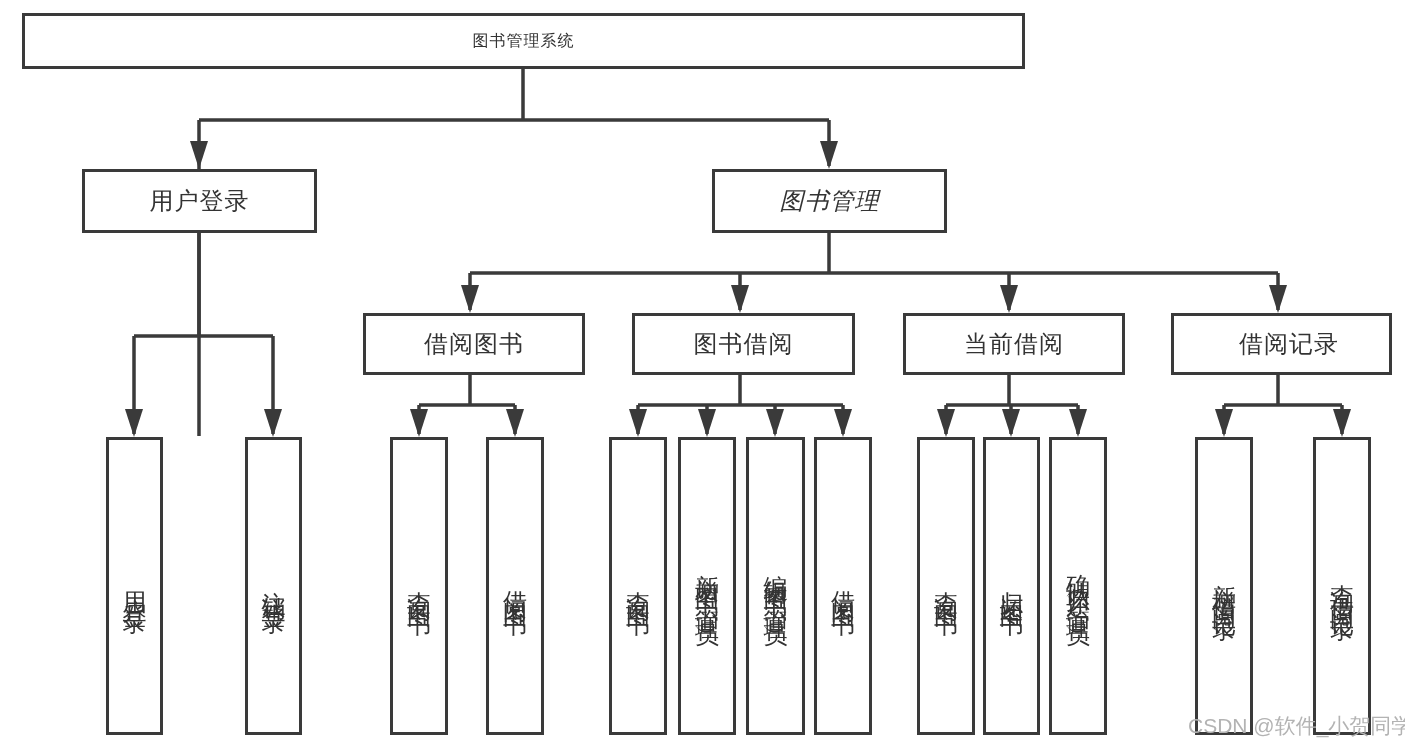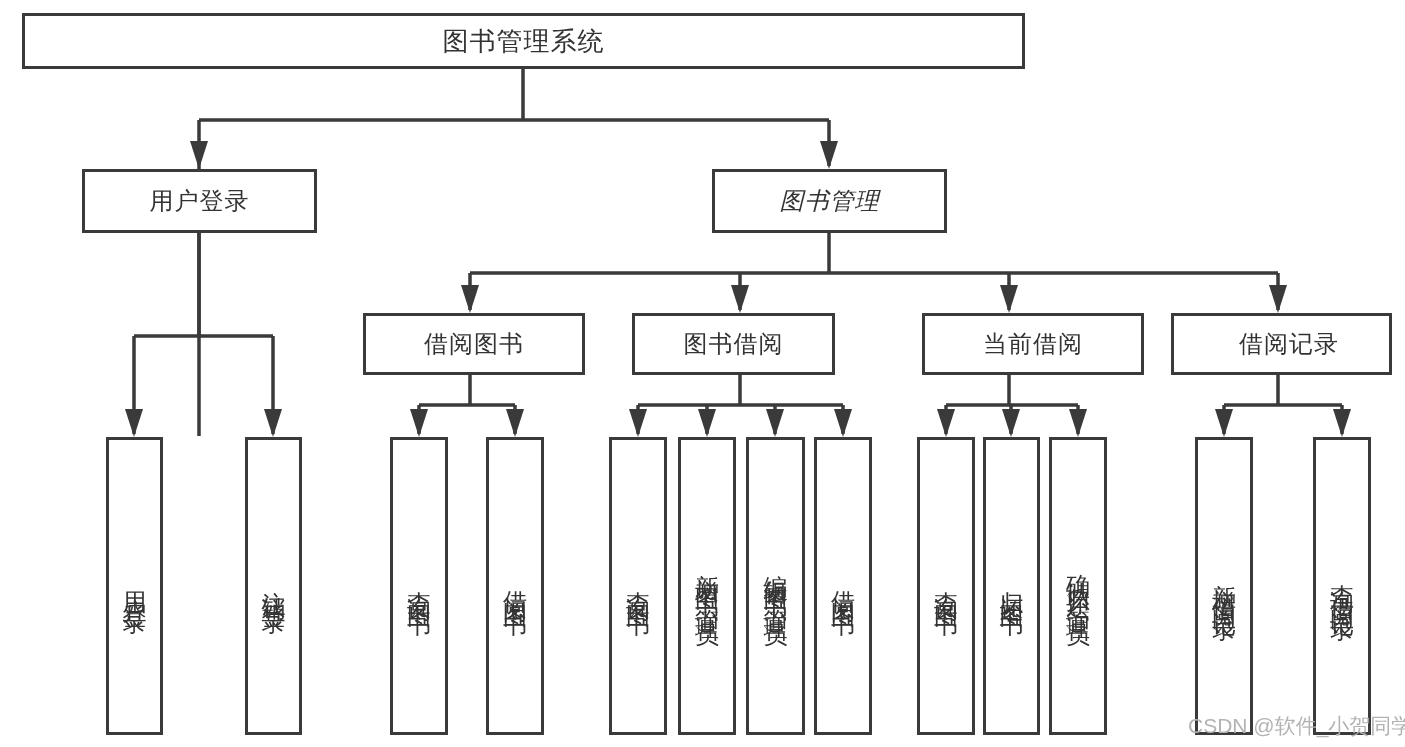--- a/index.html
+++ b/index.html
@@ -41,39 +41,39 @@
     position: absolute;
     border: 3px solid var(--line);
     background: var(--bg);
     color: var(--text);
     display: flex;
     align-items: center;
     justify-content: center;
     z-index: 2;
   }
   .hbox { font-size: 24px; letter-spacing: 1px; }
-  .root-box { font-size: 26px; letter-spacing: 1px; }
+  .root-box { font-size: 16px; letter-spacing: 1px; }
 
   .vbox span {
     writing-mode: vertical-rl;
     font-size: 24px;
     letter-spacing: 7px;
     line-height: 1;
     white-space: nowrap;
   }
 
   
   .n-root   { left: 22px;  top: 13px;  width: 1003px; height: 56px; }
   
   .n-login  { left: 82px;  top: 169px; width: 235px; height: 64px; }
   .n-mgmt   { left: 712px; top: 169px; width: 235px; height: 64px; font-style: italic; }
   
   .n-newbk  { left: 363px;  top: 313px; width: 222px; height: 62px; }
-  .n-borrow { left: 632px;  top: 313px; width: 203px; height: 62px; }
-  .n-curr   { left: 903px;  top: 313px; width: 222px; height: 62px; margin-left: 19px; }
+  .n-borrow { left: 632px;  top: 313px; width: 223px; height: 62px; }
+  .n-curr   { left: 903px;  top: 313px; width: 222px; height: 62px; }
   .n-rec    { left: 1171px; top: 313px; width: 221px; height: 62px; padding-left: 15px; }
   
   .leaf { top: 437px; height: 298px; width: 58px; }
   .l1  { left: 106px; width: 57px; }
   .l2  { left: 245px; width: 57px; }
   .l3  { left: 390px; }
   .l4  { left: 486px; }
   .l5  { left: 609px; }
   .l6  { left: 678px; }
   .l7  { left: 746px; width: 59px; }

